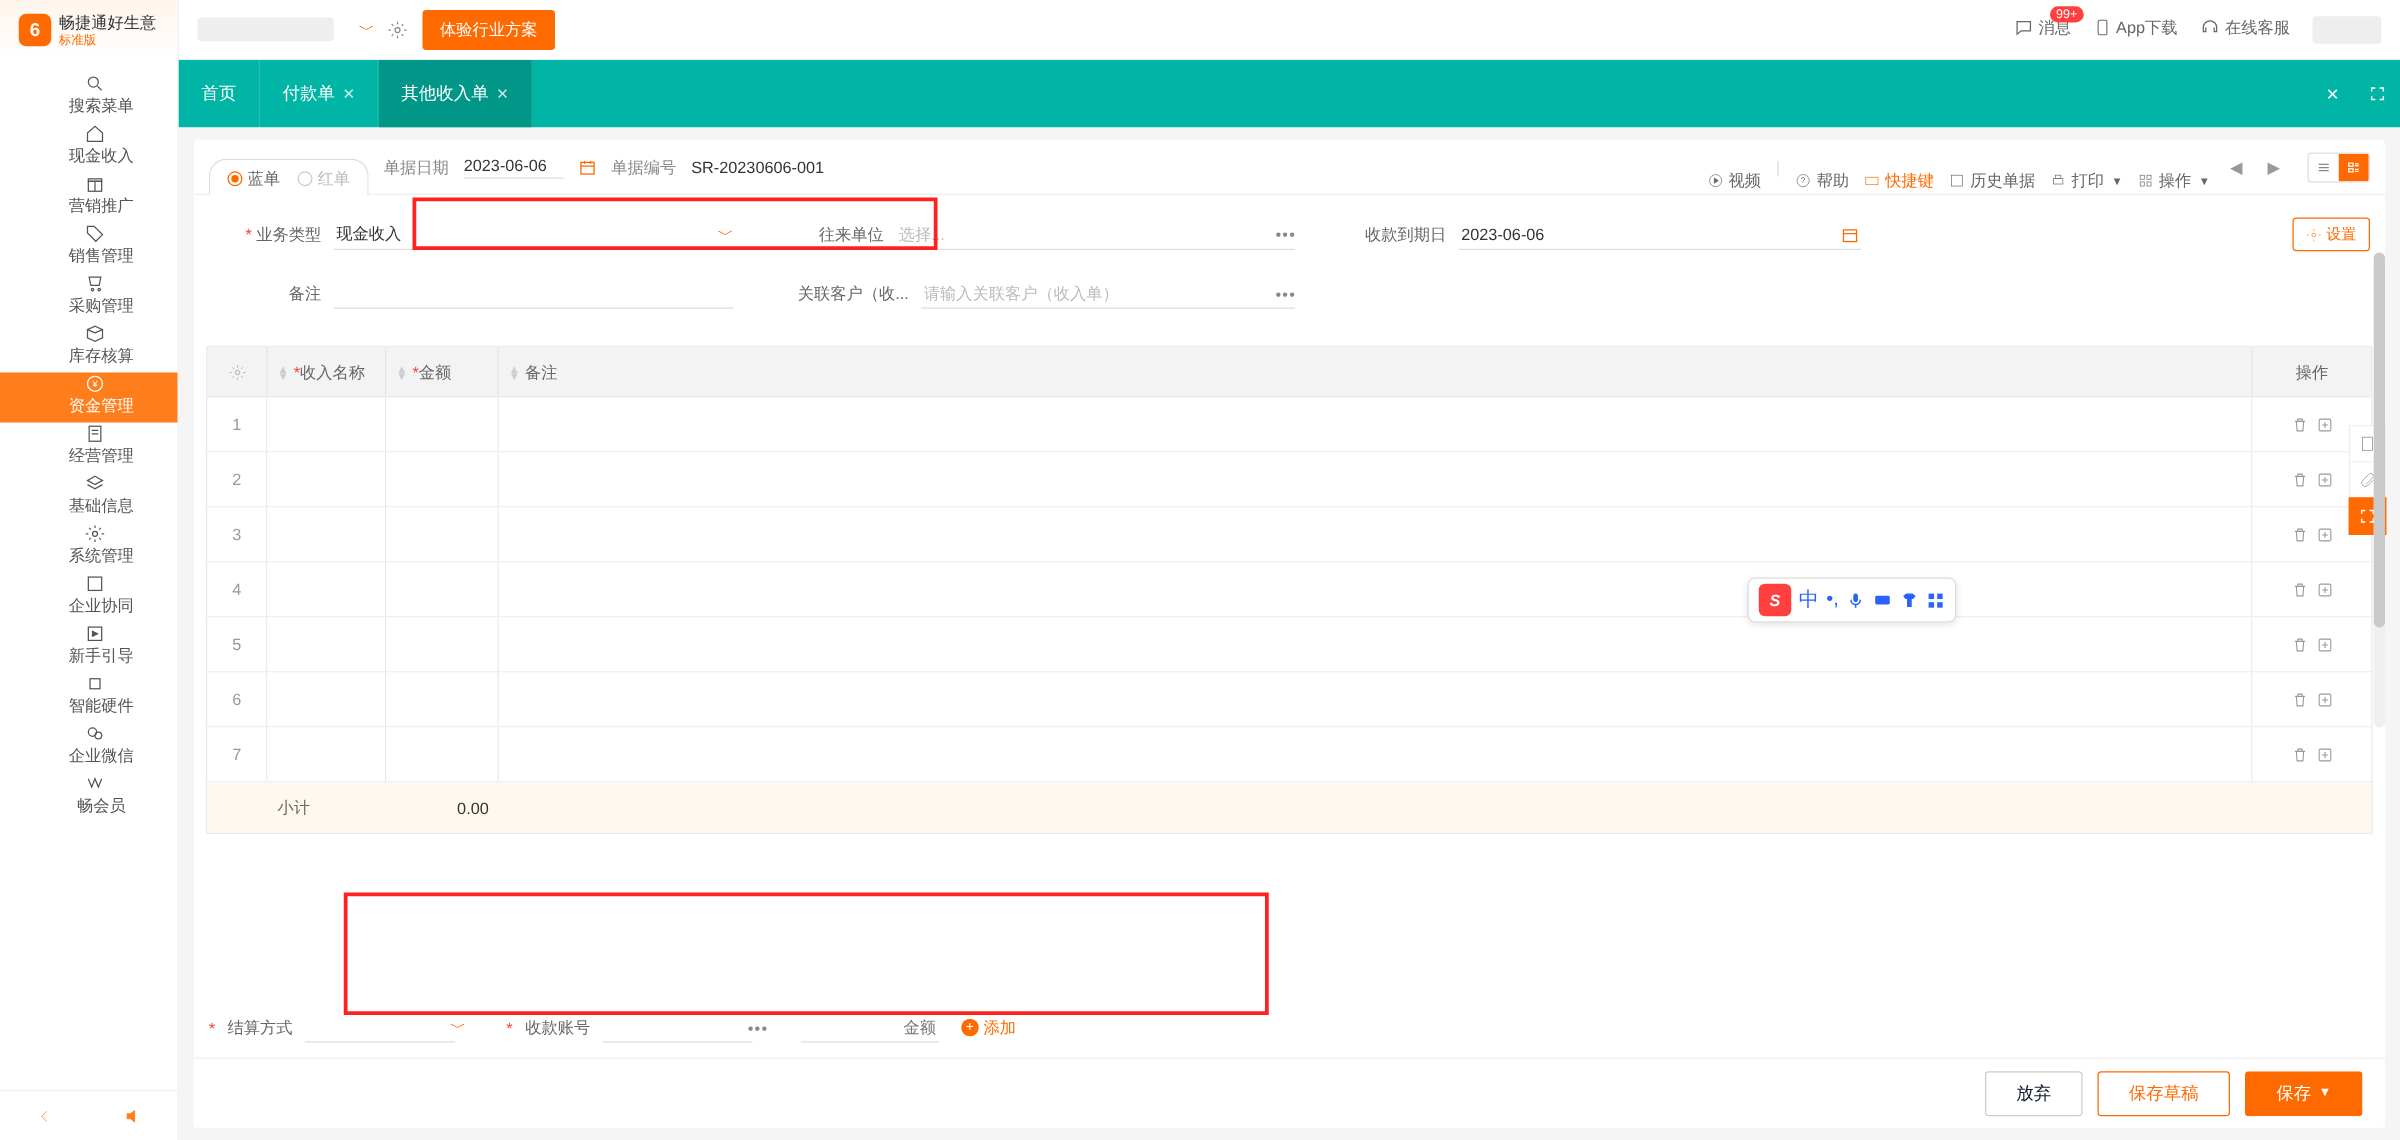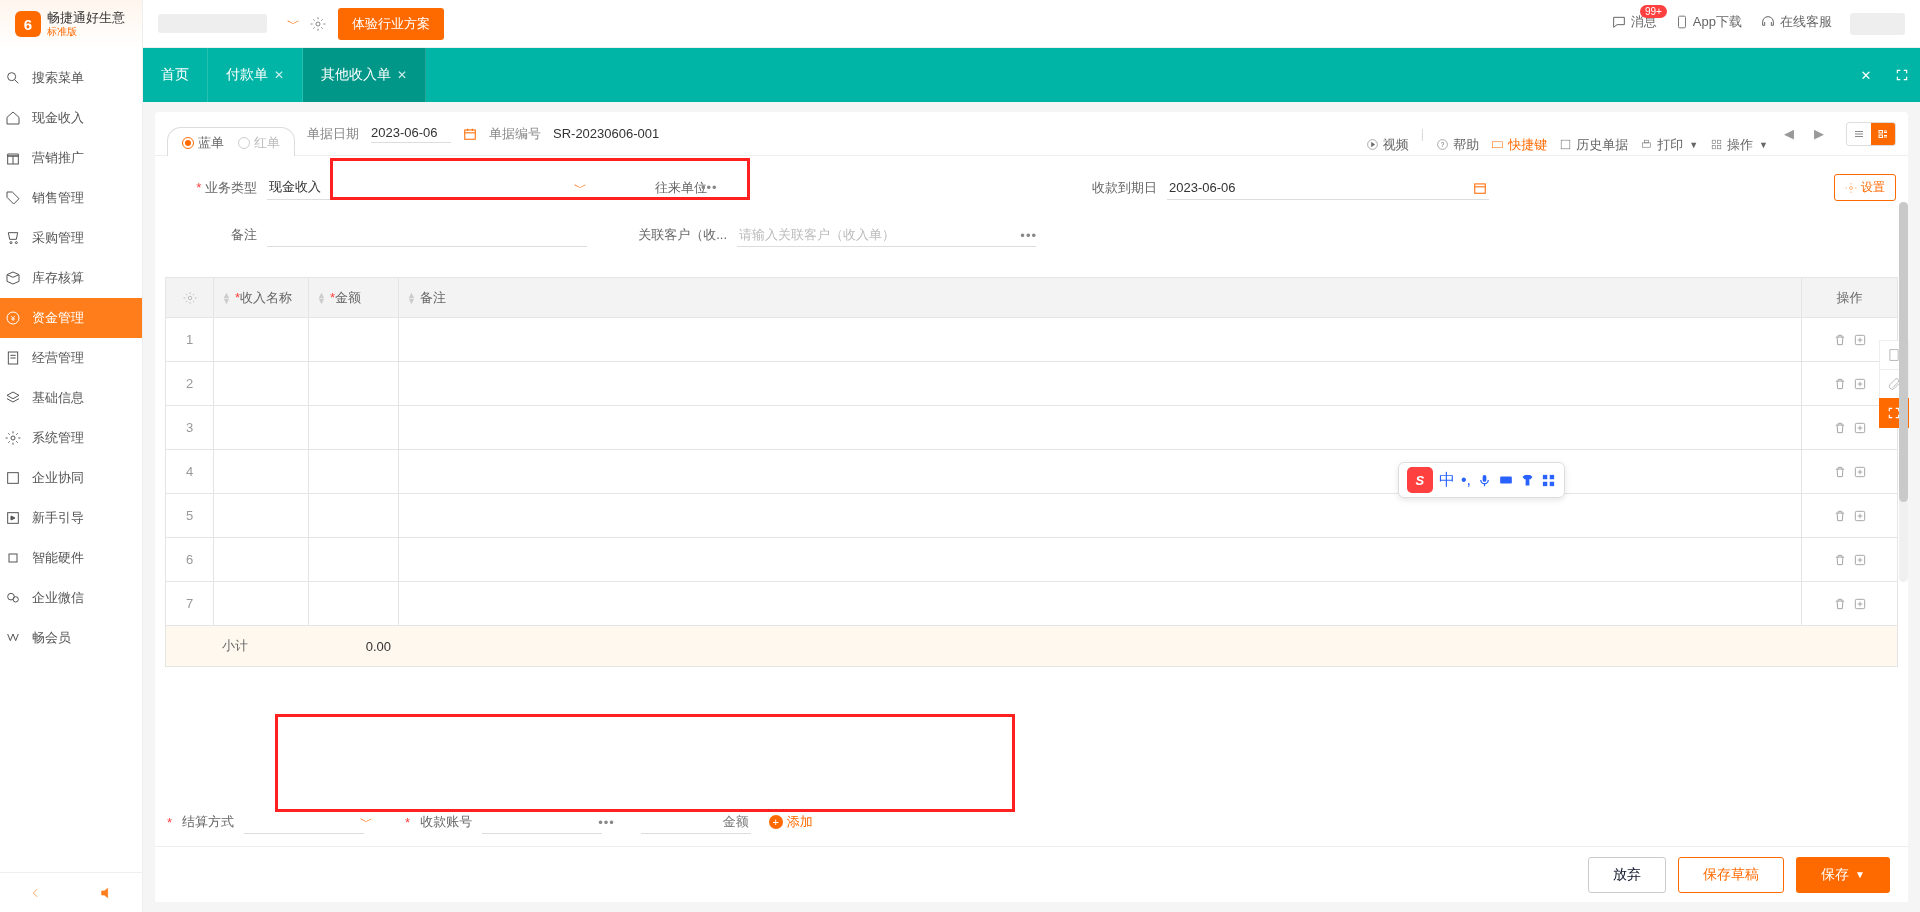--- a/index.html
+++ b/index.html
@@ -6,21 +6,21 @@
 body { font-family: "Microsoft YaHei", Arial, sans-serif; font-size: 13px; color: #333; background: #fff; overflow: hidden; }
 .app { display: flex; height: 912px; width: 1920px; }
 
 
 .sidebar { width: 143px; background: #fff; border-right: 1px solid #eee; display: flex; flex-direction: column; }
 .logo-area { height: 48px; display: flex; align-items: center; padding-left: 15px; background: linear-gradient(#fff5ed, #fff); }
 .logo-icon { width: 26px; height: 26px; background: #ff6a00; border-radius: 6px; display: flex; align-items: center; justify-content: center; color: #fff; font-weight: bold; font-size: 15px; margin-right: 6px; }
 .logo-text { font-size: 13px; color: #333; font-weight: 500; }
 .logo-sub { font-size: 10px; color: #ff6a00; margin-top: -2px; }
 .nav { flex: 1; padding-top: 10px; }
-.nav-item { height: 40px; display: flex; align-items: center; padding-left: 4px; cursor: pointer; color: #555; }
+.nav-item { height: 40px; display: flex; align-items: center; padding-left: 20px; cursor: pointer; color: #555; flex-direction: column; }
 .nav-item.active { background: #ff7d1a; color: #fff; }
 .nav-item .ico { width: 18px; height: 18px; margin-right: 10px; display: inline-flex; align-items: center; justify-content: center; }
 .nav-item svg { width: 16px; height: 16px; stroke: currentColor; fill: none; stroke-width: 1.5; }
 .sidebar-footer { height: 40px; border-top: 1px solid #eee; display: flex; align-items: center; justify-content: space-around; color: #ff7d1a; }
 
 
 .main { flex: 1; display: flex; flex-direction: column; min-width: 0; }
 
 
 .topbar { height: 48px; display: flex; align-items: center; padding: 0 15px; border-bottom: 1px solid #eee; }
@@ -477,20 +477,21 @@
 
         <div class="form-area">
           <div class="form-row">
             <div class="form-grp">
               <span class="form-lbl req">业务类型</span>
               <input class="form-input" value="现金收入" style="">
               <span class="drop-caret">﹀</span>
             </div>
             <div class="form-grp">
               <span class="form-lbl">往来单位</span>
+              <input class="form-input" placeholder="选择..." style="">
               <span class="more-dots">•••</span>
             </div>
             <div class="form-grp">
               <span class="form-lbl">收款到期日</span>
               <input class="form-input" value="2023-06-06" style="">
               <span class="cal-ico" style="margin-left:-16px">
                   <svg width="14" height="14" viewBox="0 0 24 24" stroke="currentColor" fill="none" stroke-width="1.8">
                     <rect x="3" y="5" width="18" height="16"></rect>
                     <line x1="3" y1="10" x2="21" y2="10"></line>
                   </svg>

